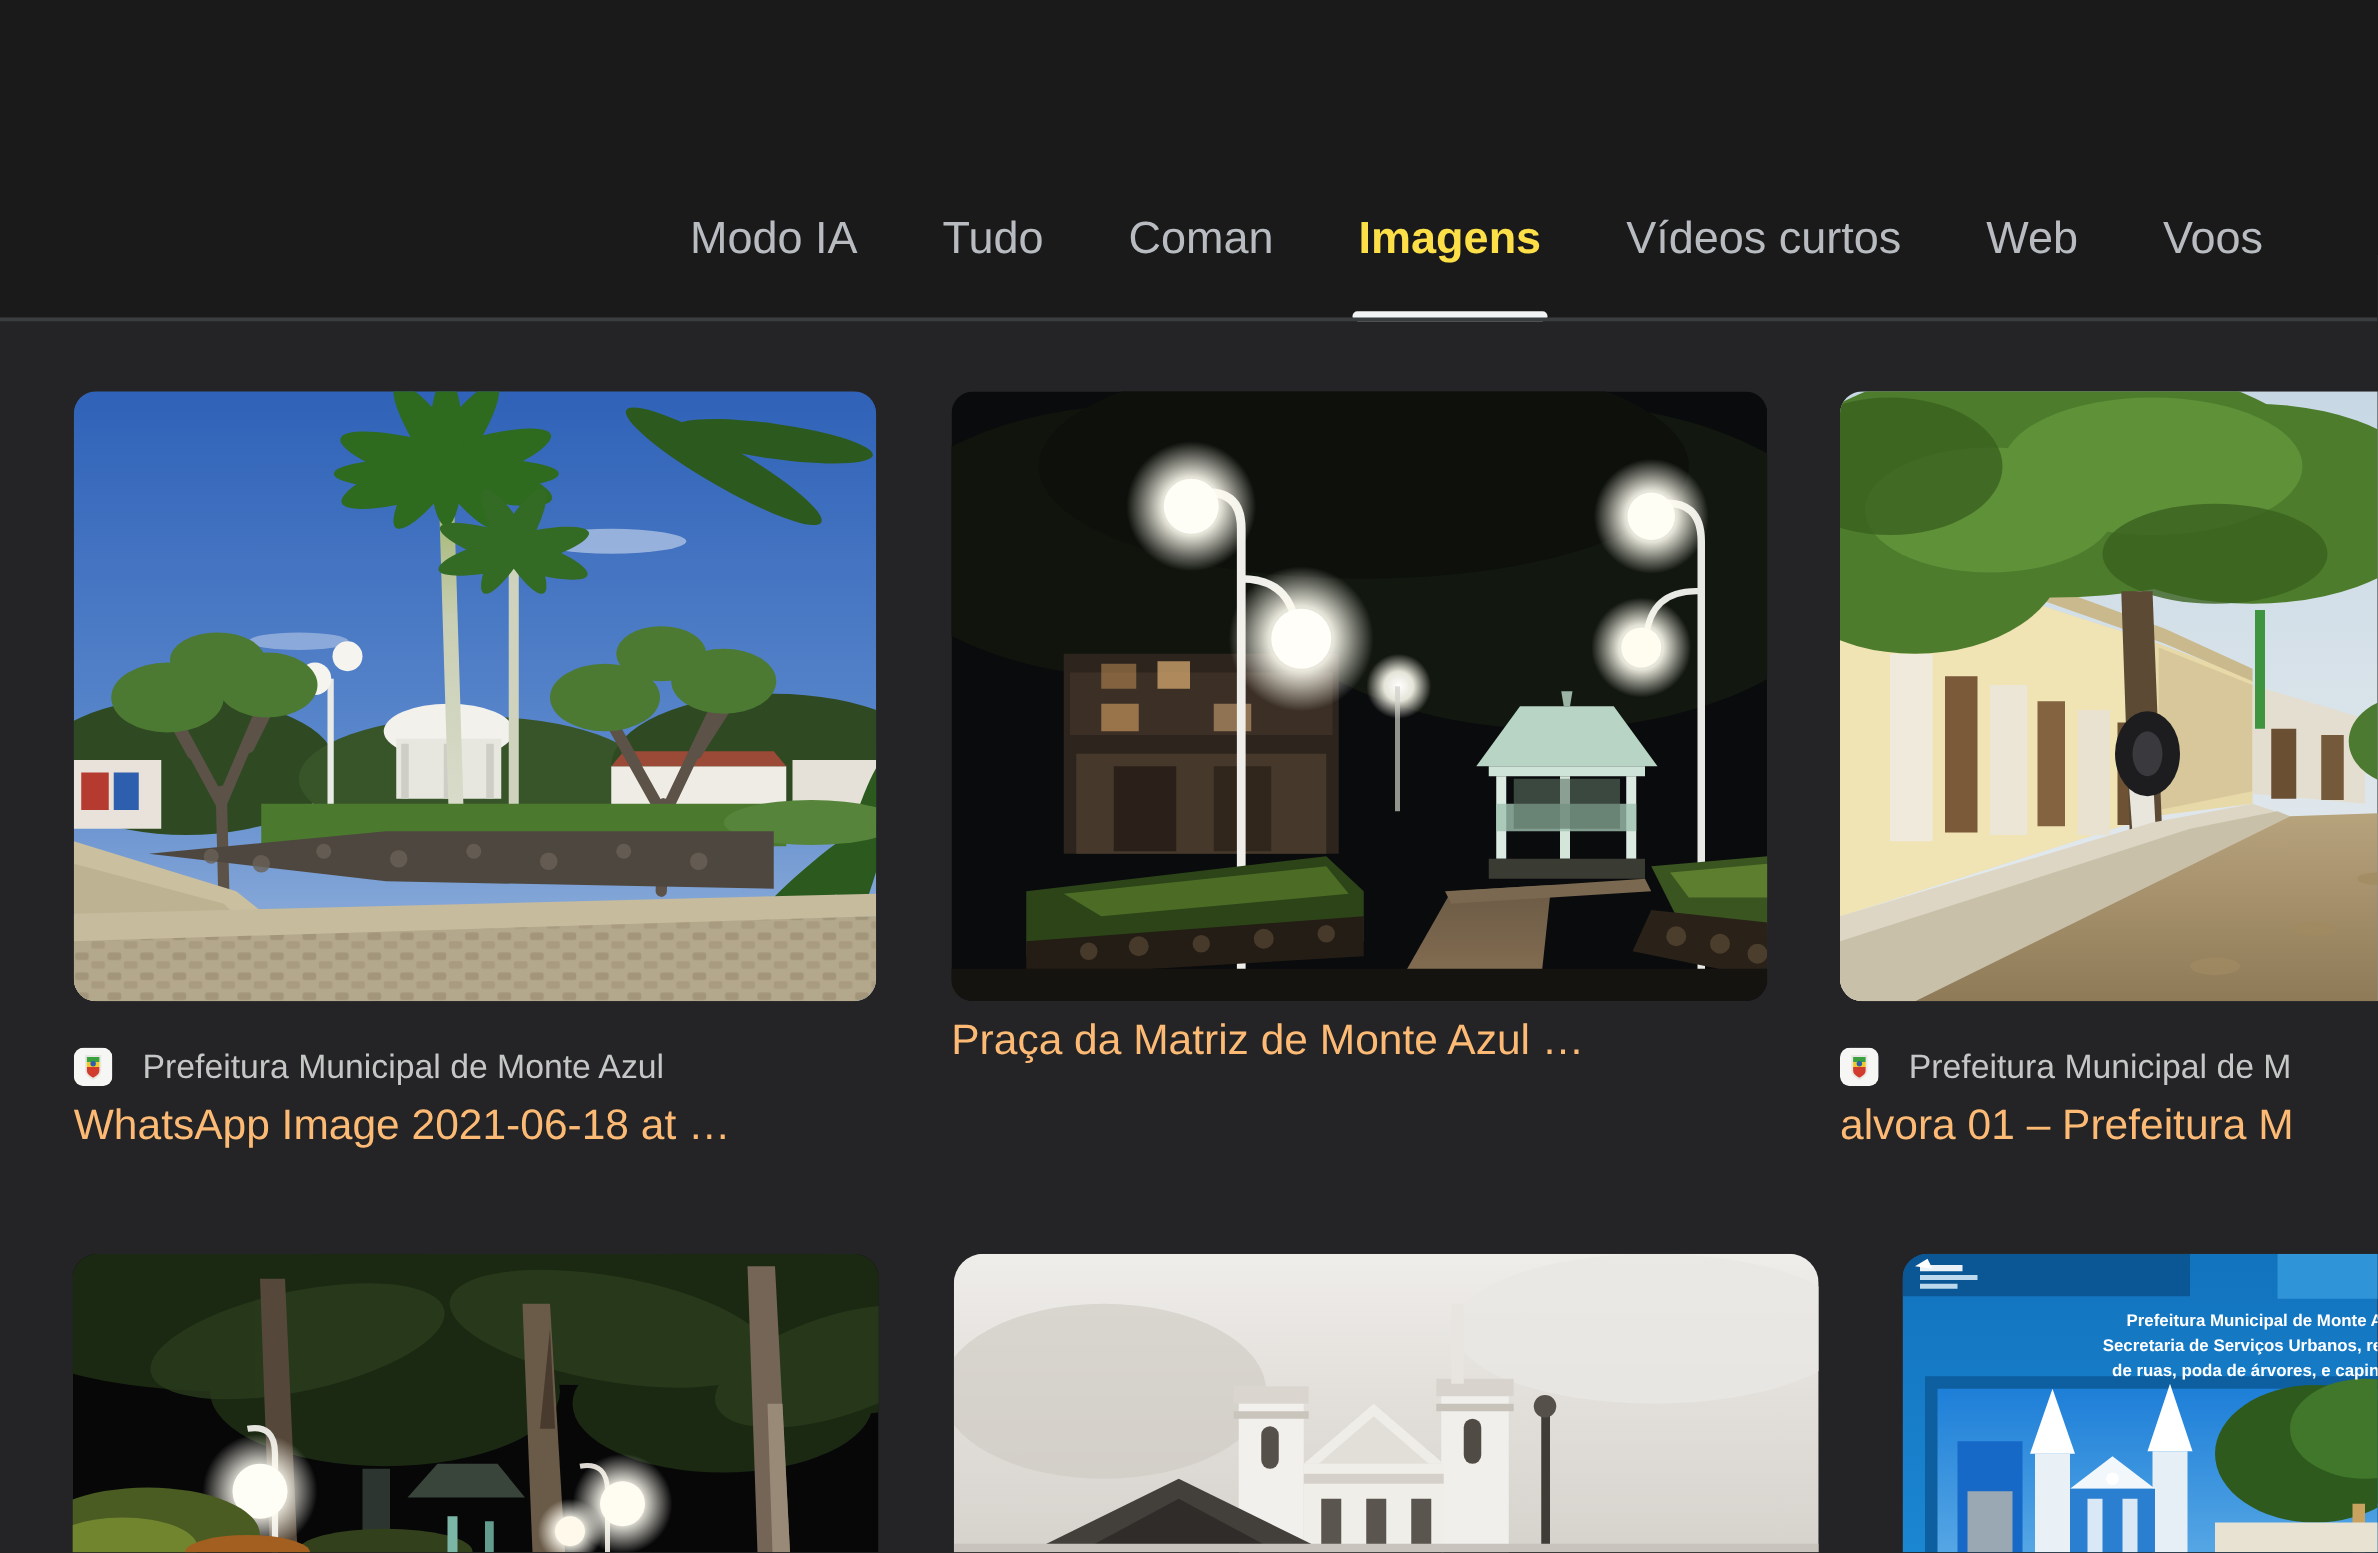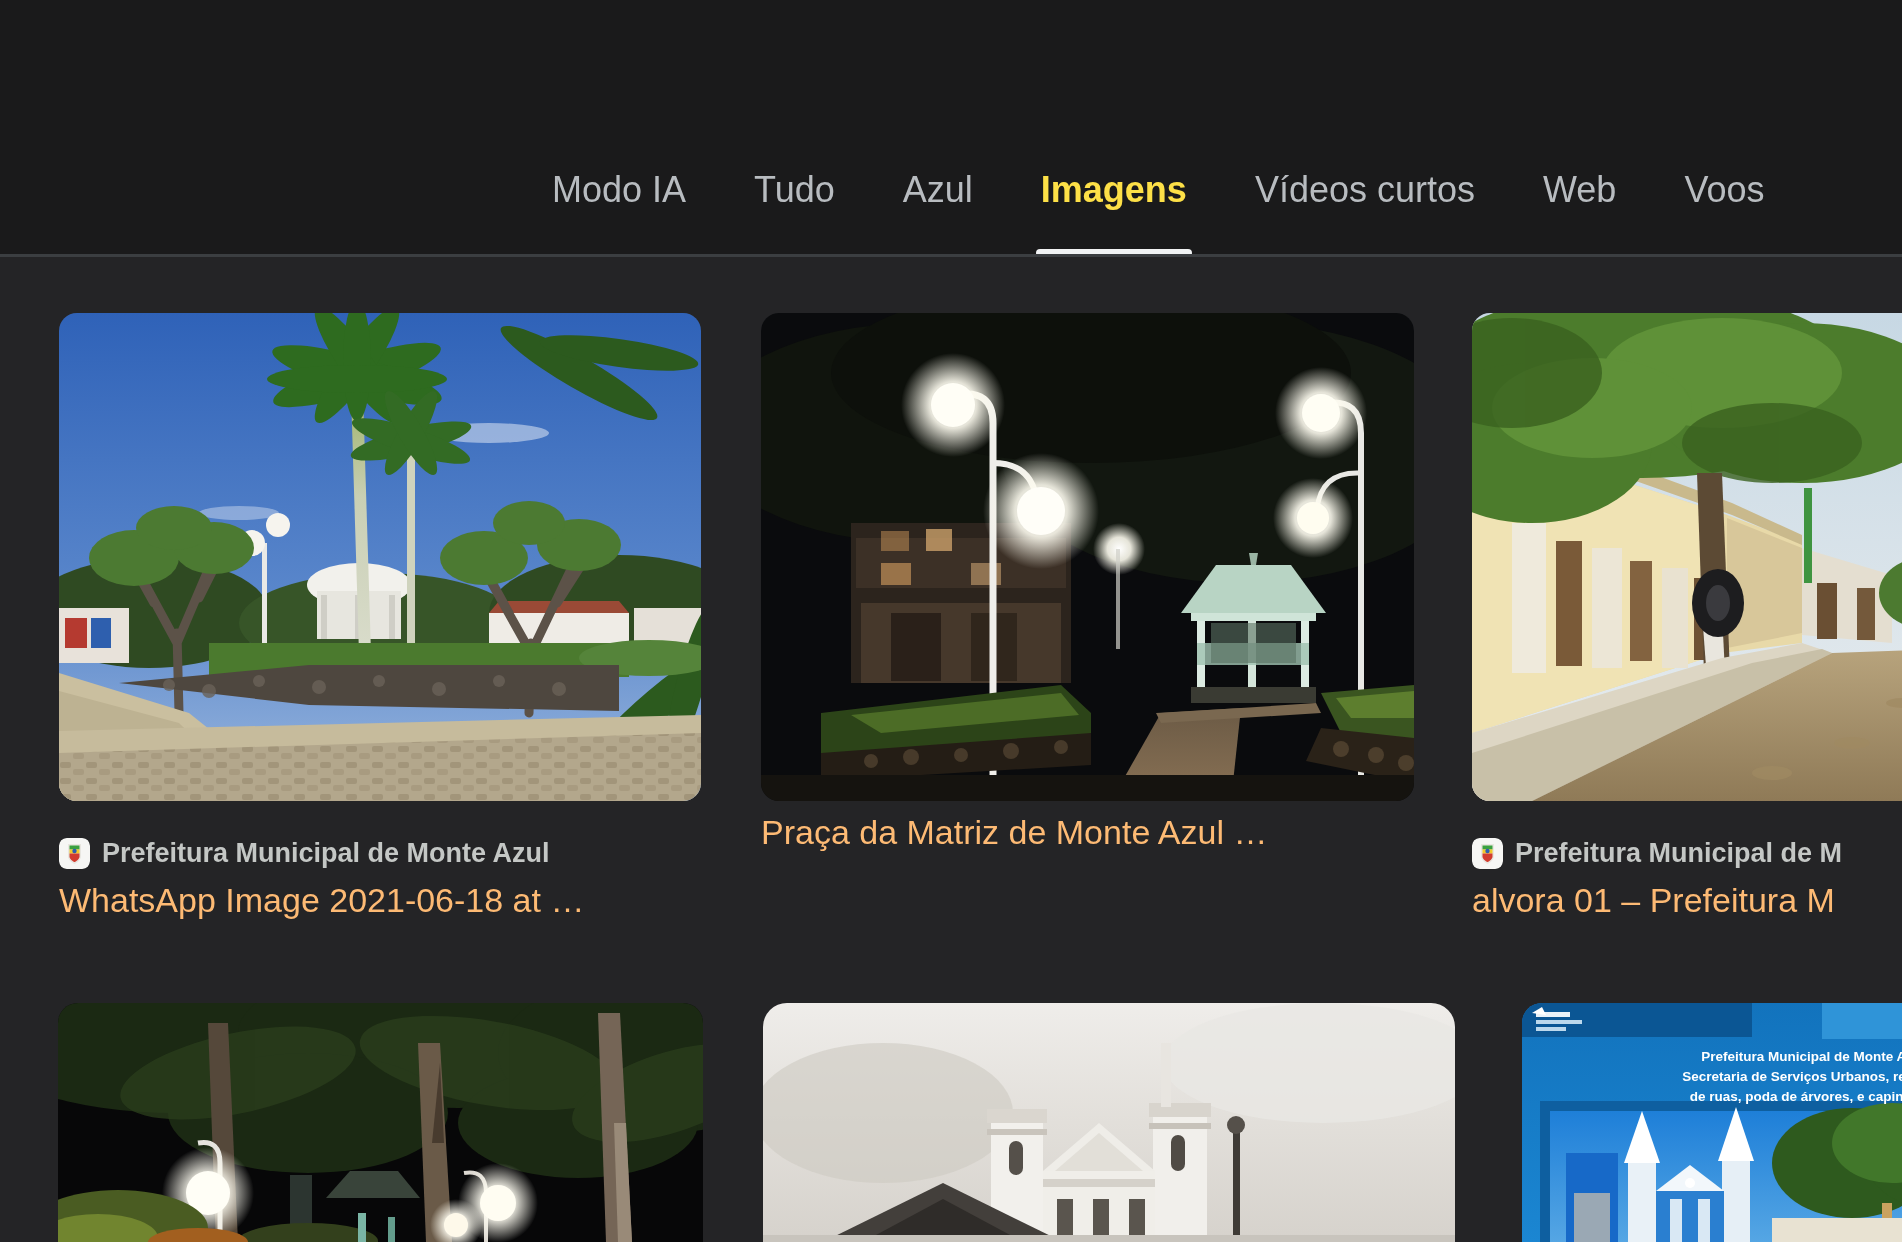--- a/index.html
+++ b/index.html
@@ -12,39 +12,39 @@
   .divider { position:absolute; left:0; top:254px; width:1902px; height:3px; background:#3b3e41; }
   .tabs { position:absolute; left:552px; top:0; height:256px; display:flex; gap:68px; align-items:flex-start; padding-top:168px; }
   .tab { position:relative; font-size:36px; line-height:44px; color:#b8bcc0; white-space:nowrap; cursor:pointer; height:88px; }
   .tab.active { color:#fde047; font-weight:bold; }
   .tab-underline { position:absolute; left:-5px; right:-5px; bottom:-1px; height:8px; border-radius:5px; background:#f1f3f4; }
 
   
   .card { position:absolute; }
   .thumb { border-radius:18px; overflow:hidden; display:block; background:#303134; }
   .thumb svg { display:block; }
-  .caption { margin-top:37px; display:flex; align-items:flex-end; gap:12px;font-weight:bold; }
+  .caption { margin-top:37px; display:flex; align-items:flex-end; gap:24px; }
   .favicon { width:31px; height:31px; border-radius:8px; overflow:hidden; flex:0 0 auto; }
   .source { font-size:27px; color:#c4c7c5; white-space:nowrap; }
   .title { margin-top:12px; font-size:34px; color:#fdba74; white-space:nowrap; overflow:hidden; }
 
   
   .flyer-text { position:absolute; left:30px; top:44px; width:700px; color:#ffffff;
                 font-size:13.5px; line-height:20px; font-weight:bold; text-align:center; }
 </style>
 </head>
 <body>
 
 <div class="stage">
 
   <div class="header">
     <div class="tabs">
       <div class="tab">Modo IA</div>
       <div class="tab">Tudo</div>
-      <div class="tab">Azul</div>
+      <div class="tab">Coman</div>
       <div class="tab active">
         <span>Imagens</span>
         <div class="tab-underline"></div>
       </div>
       <div class="tab">Vídeos curtos</div>
       <div class="tab">Web</div>
       <div class="tab">Voos</div>
     </div>
     <div class="divider"></div>
   </div>

